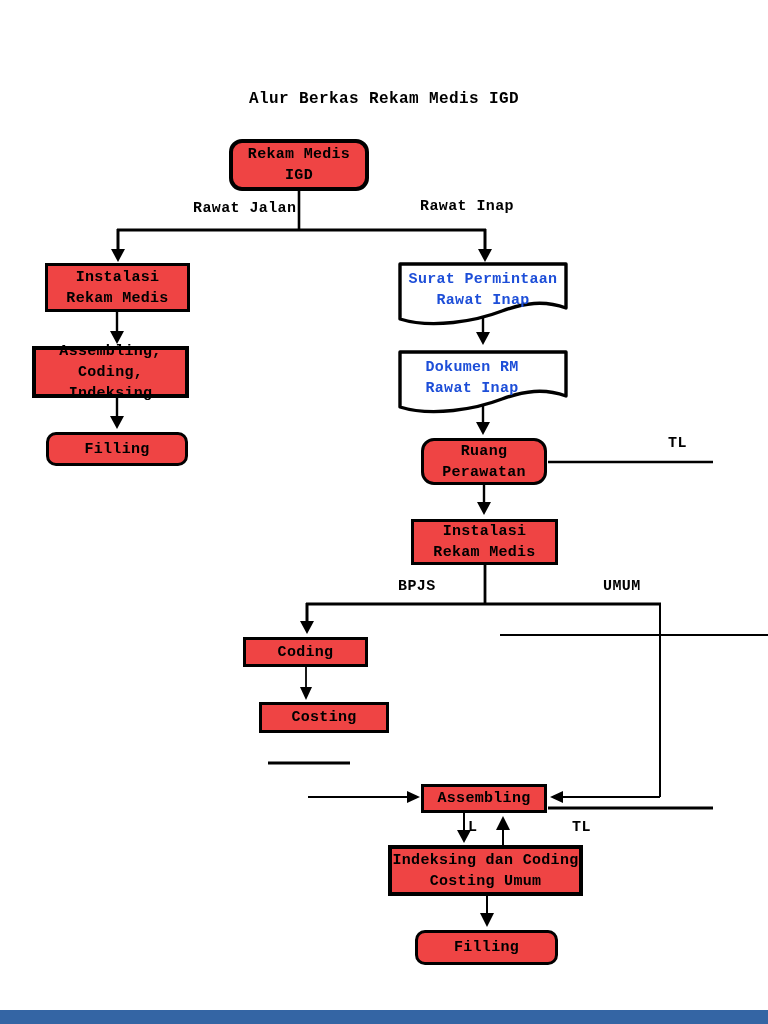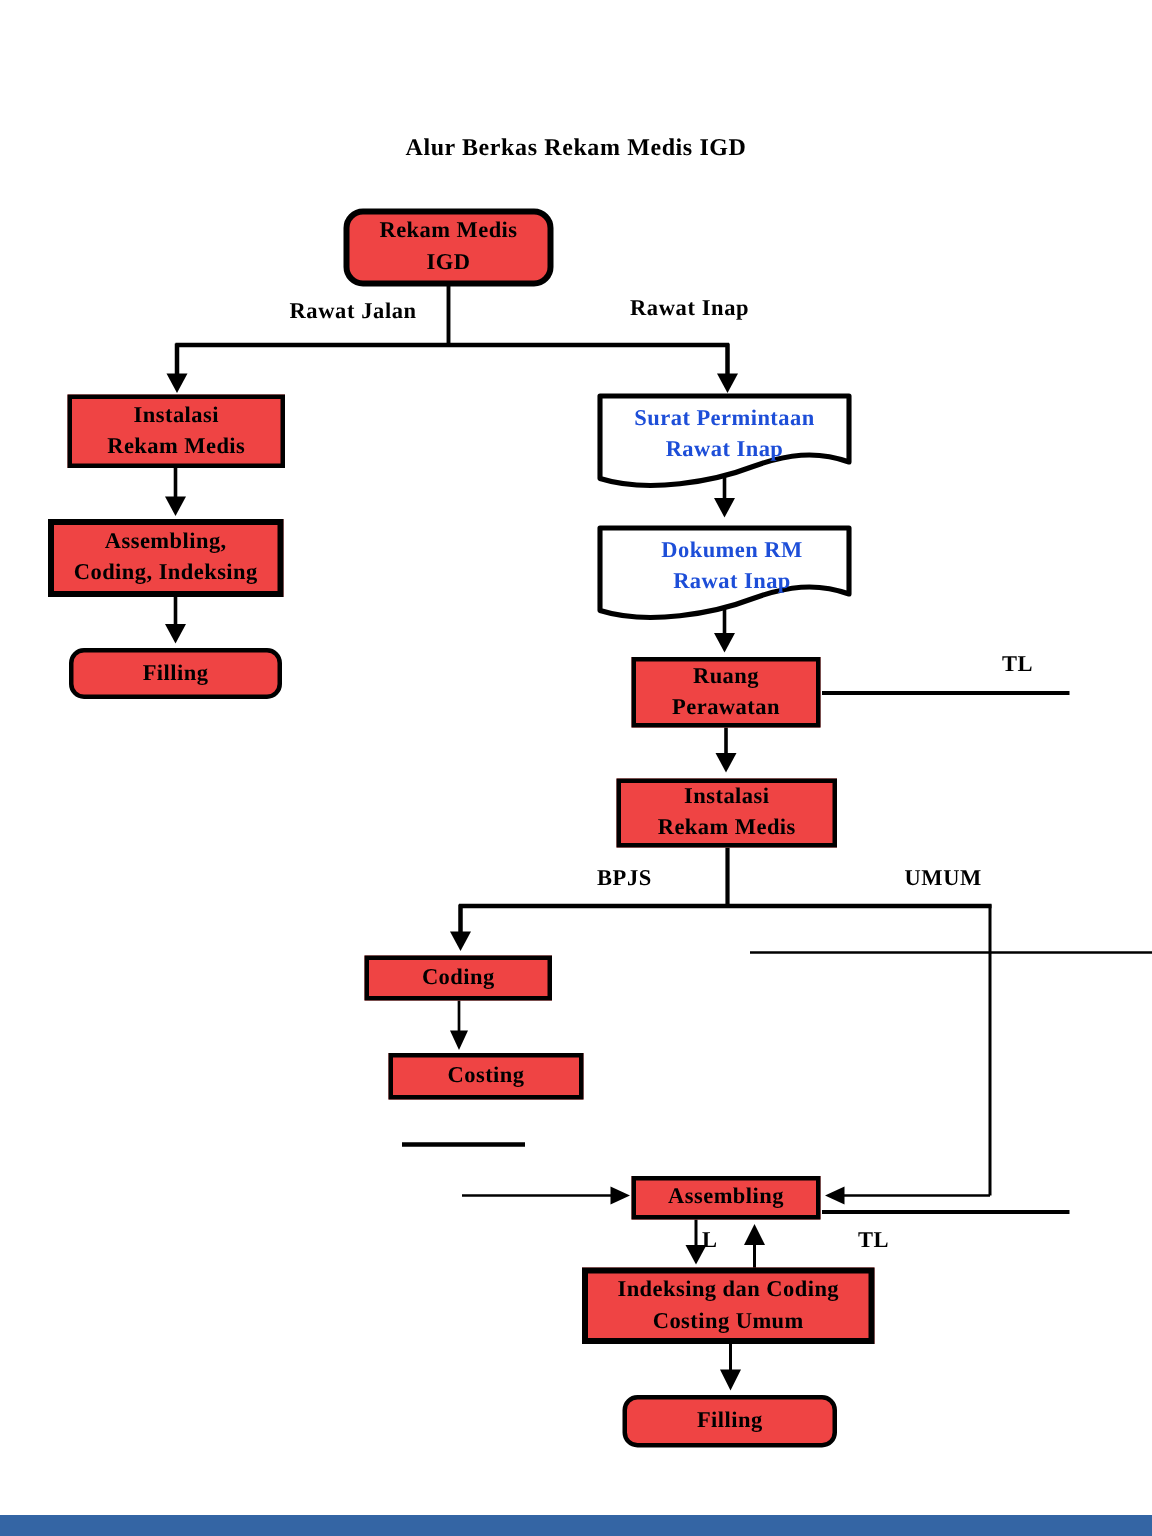--- a/index.html
+++ b/index.html
@@ -45,21 +45,21 @@
     white-space:nowrap;
     margin-left:44px;
   }
   .bottom-bar{
     position:absolute;left:0;top:1010px;width:768px;height:14px;
   }
 </style>
 </head>
 <body>
 
-<div id="canvas" style="background: rgb(255, 255, 255);">
+<div id="canvas" style="background: rgb(255, 255, 255); font-family: Liberation Mono, monospace;">
 
   <svg id="connector-layer" viewBox="0 0 768 1024" xmlns="http://www.w3.org/2000/svg">
 
     <line x1="299" y1="190" x2="299" y2="231" stroke="#000" stroke-width="2.6"></line>
     <line x1="117" y1="230" x2="486" y2="230" stroke="#000" stroke-width="3"></line>
     <line x1="118" y1="229" x2="118" y2="251" stroke="#000" stroke-width="3"></line>
     <polygon points="111,249 125,249 118,262" fill="#000"></polygon>
     <line x1="485" y1="229" x2="485" y2="251" stroke="#000" stroke-width="3"></line>
     <polygon points="478,249 492,249 485,262" fill="#000"></polygon>
 
@@ -118,29 +118,29 @@
   <div class="node rounded-sm" style="left:46px;top:432px;width:142px;height:34px;">Filling</div>
 
   <div class="doc-node" style="left:398px;top:262px;width:170px;height:68px;">
     <svg width="170" height="68" viewBox="0 0 170 68">
       <path d="M2,2 H168 V46 C146,38 126,41 104,49 C78,59 34,67 2,57 Z" fill="#ffffff" stroke="#000" stroke-width="3.4" stroke-linejoin="round"></path>
     </svg>
     <div class="doc-label">Surat Permintaan
 Rawat Inap</div>
   </div>
 
-  <div class="doc-node" style="left:398px;top:350px;width:148px;height:68px;padding-left:32px;">
+  <div class="doc-node" style="left:398px;top:350px;width:148px;height:68px;">
     <svg width="170" height="68" viewBox="0 0 170 68">
       <path d="M2,2 H168 V46 C146,38 126,41 104,49 C78,59 34,67 2,57 Z" fill="#ffffff" stroke="#000" stroke-width="3.4" stroke-linejoin="round"></path>
     </svg>
     <div class="doc-label">Dokumen RM
 Rawat Inap</div>
   </div>
 
-  <div class="node" style="left:421px;top:438px;width:126px;height:47px;border-width:3.5px;">Ruang
+  <div class="node" style="left:421px;top:438px;width:126px;height:47px;border-width:3.5px;border-radius:13px;">Ruang
 Perawatan</div>
 
   <div class="node" style="left:411px;top:519px;width:147px;height:46px;">Instalasi
 Rekam Medis</div>
 
   <div class="node" style="left:243px;top:637px;width:125px;height:30px;border-width:3.5px;">Coding</div>
 
   <div class="node" style="left:259px;top:702px;width:130px;height:31px;border-width:3.5px;">Costing</div>
 
   <div class="node" style="left:421px;top:784px;width:126px;height:29px;border-width:3.5px;">Assembling</div>

